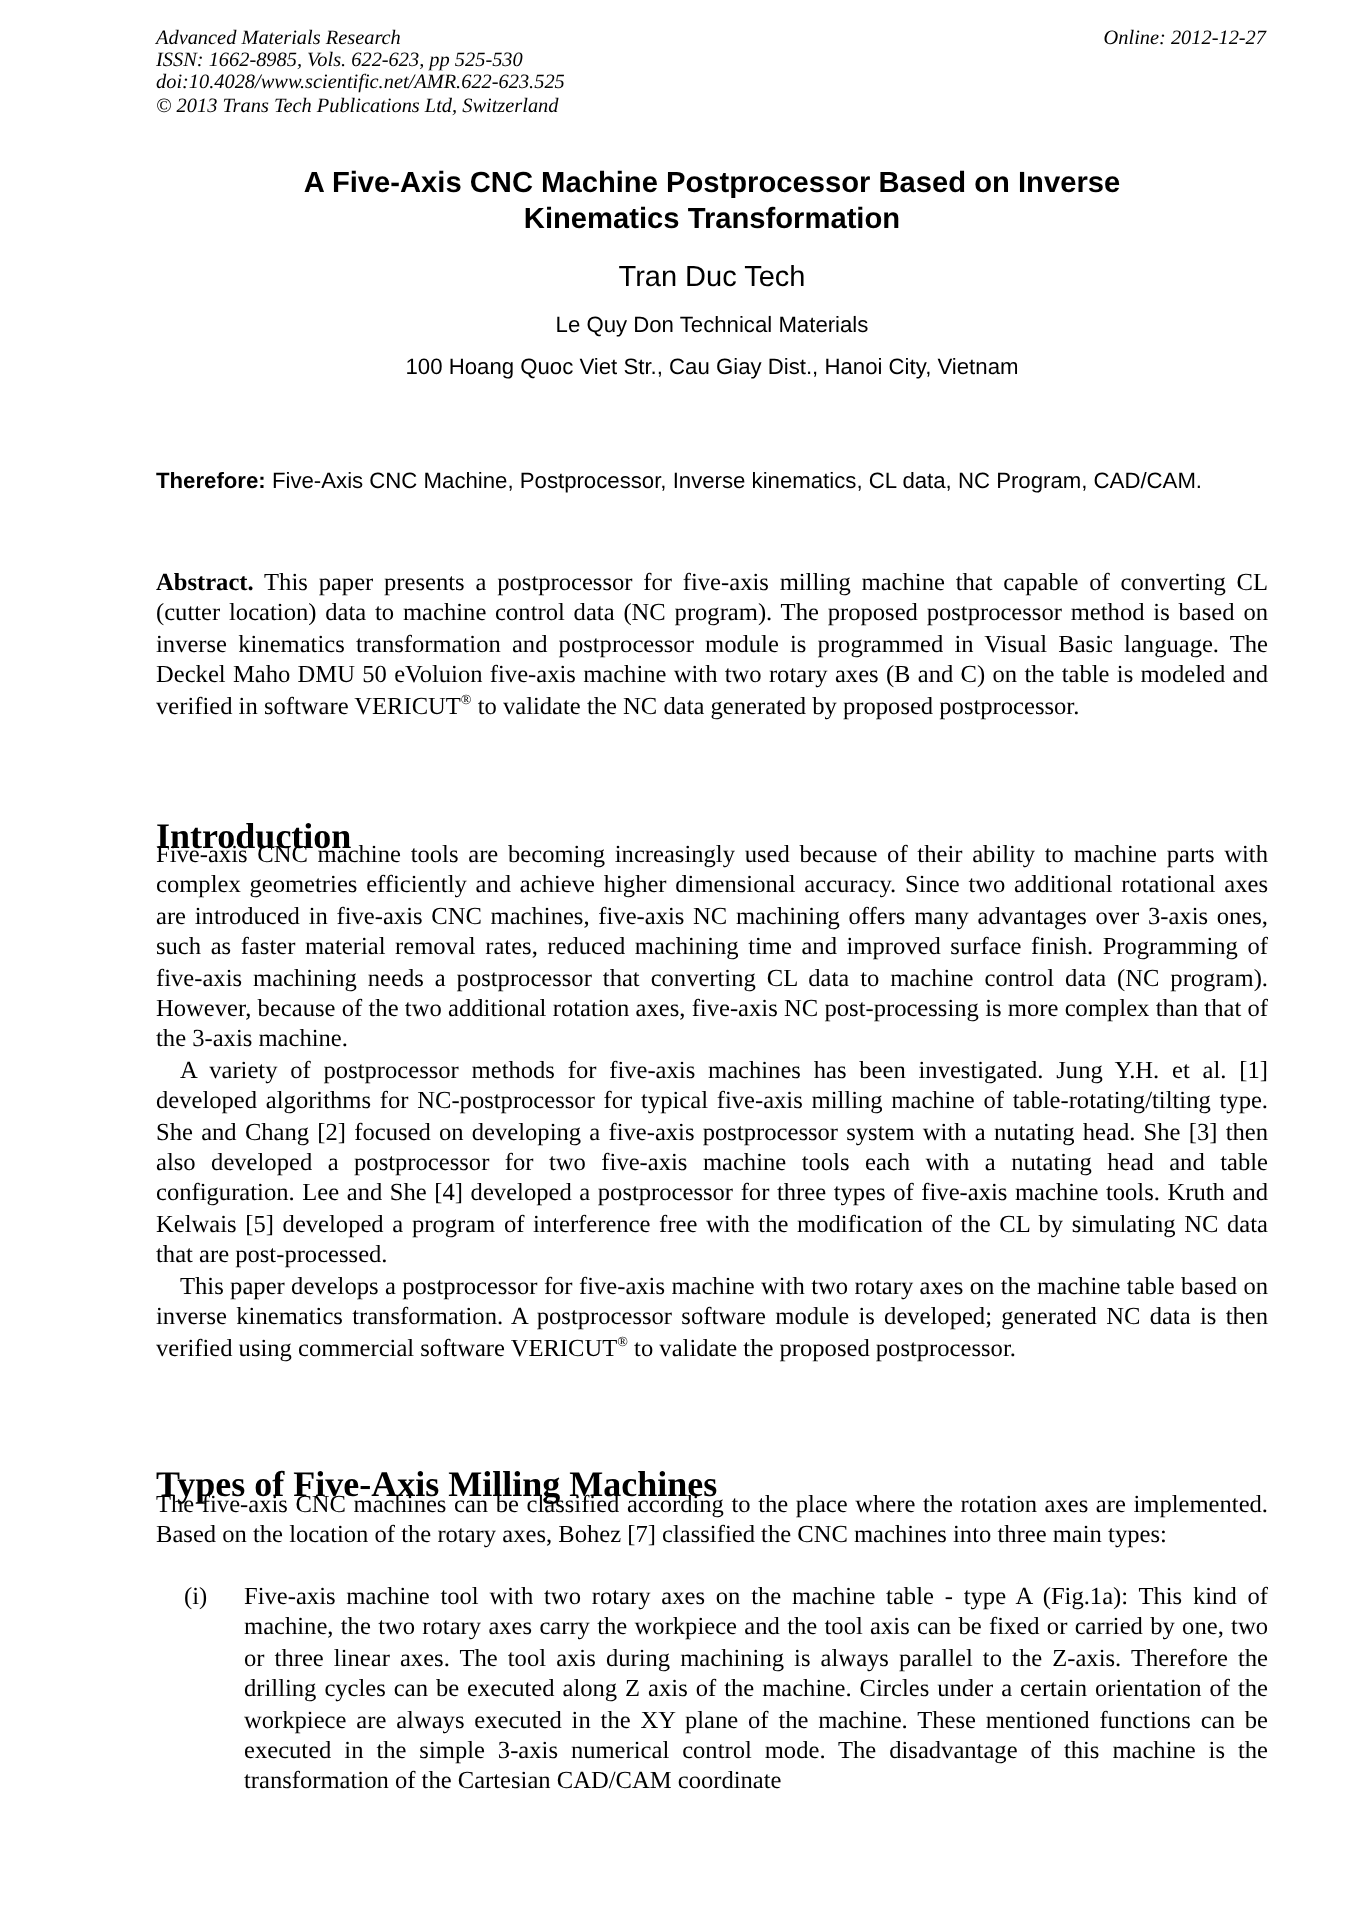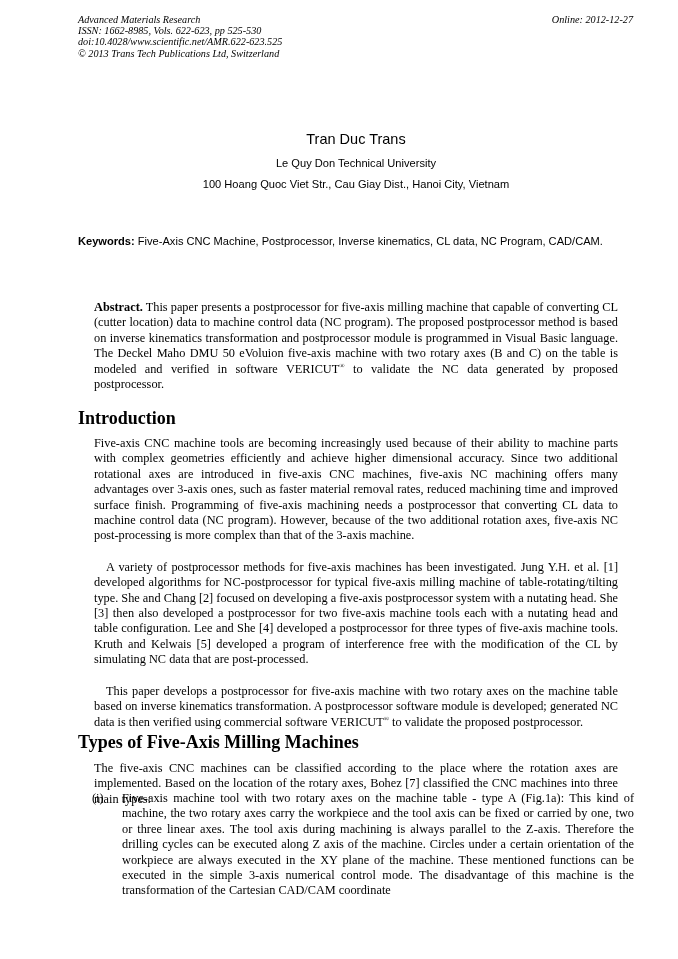--- a/index.html
+++ b/index.html
@@ -6,21 +6,21 @@
   body { width: 678px; height: 959px; position: relative; overflow: hidden; color: #000; }
   .page { position: absolute; left: 16px; top: 0; width: 678px; height: 747px; }
   .hdr-left { position: absolute; left: 62px; top: 14px; font-family: "Liberation Serif", serif; font-style: italic; font-size: 10.2px; line-height: 11.2px; }
   .hdr-right { position: absolute; right: 61px; top: 14px; font-family: "Liberation Serif", serif; font-style: italic; font-size: 10.2px; line-height: 11.2px; }
   .title { position: absolute; left: 62px; width: 556px; top: 83px; text-align: center; font-family: "Liberation Sans", sans-serif; font-weight: bold; font-size: 14.6px; line-height: 18px; }
   .author { position: absolute; left: 62px; width: 556px; top: 130px; text-align: center; font-family: "Liberation Sans", sans-serif; font-size: 14.5px; line-height: 18px; }
   .aff { position: absolute; left: 62px; width: 556px; text-align: center; font-family: "Liberation Sans", sans-serif; font-size: 11.1px; line-height: 14px; }
   .kw { position: absolute; left: 62px; width: 556px; top: 234px; font-family: "Liberation Sans", sans-serif; font-size: 11.1px; line-height: 14.6px; text-align: justify; }
   .kw b { font-weight: bold; }
   .block { position: absolute; left: 62px; width: 556px; font-family: "Liberation Serif", serif; font-size: 12.3px; line-height: 15.4px; text-align: justify; }
-  .block p { margin: 16px; }
+  .block p { margin: 0; }
   .indent { text-indent: 12px; }
   .head { position: absolute; left: 62px; font-family: "Liberation Serif", serif; font-weight: bold; font-size: 18px; line-height: 15px; margin-top: 12px; }
   .lbl { font-weight: bold; }
   sup { font-size: 7px; line-height: 0; }
   .list { position: absolute; left: 76px; width: 542px; font-family: "Liberation Serif", serif; font-size: 12.3px; line-height: 15.4px; text-align: justify; }
   .list .num { position: absolute; left: 0; top: 0; }
   .list .txt { margin-left: 30px; }
 </style>
 </head>
 <body>
@@ -28,27 +28,31 @@
 <div class="page">
 
   <div class="hdr-left">
     <div>Advanced Materials Research</div>
     <div>ISSN: 1662-8985, Vols. 622-623, pp 525-530</div>
     <div>doi:10.4028/www.scientific.net/AMR.622-623.525</div>
     <div>© 2013 Trans Tech Publications Ltd, Switzerland</div>
   </div>
   <div class="hdr-right">Online: 2012-12-27</div>
 
+  <div class="title">
+    <div>A Five-Axis CNC Machine Postprocessor Based on Inverse</div>
+    <div>Kinematics Transformation</div>
+  </div>
 
-  <div class="author">Tran Duc Trans</div>
-  <div class="aff" style="top:156px;">Le Quy Don Technical University</div>
+  <div class="author">Tran Duc Tech</div>
+  <div class="aff" style="top:156px;">Le Quy Don Technical Materials</div>
   <div class="aff" style="top:177px;">100 Hoang Quoc Viet Str., Cau Giay Dist., Hanoi City, Vietnam</div>
 
   <div class="kw">
-    <b>Keywords:</b>
+    <b>Therefore:</b>
     <span>Five-Axis CNC Machine, Postprocessor, Inverse kinematics, CL data, NC Program, CAD/CAM.</span>
   </div>
 
   <div class="block" style="top:284px;">
     <p><span class="lbl">Abstract.</span> <span>This paper presents a postprocessor for five-axis milling machine that capable of converting CL (cutter location) data to machine control data (NC program). The proposed postprocessor method is based on inverse kinematics transformation and postprocessor module is programmed in Visual Basic language. The Deckel Maho DMU 50 eVoluion five-axis machine with two rotary axes (B and C) on the table is modeled and verified in software VERICUT</span><sup>®</sup><span> to validate the NC data generated by proposed postprocessor.</span></p>
   </div>
 
   <div class="head" style="top:399px;">Introduction</div>
 
   <div class="block" style="top:420px;">

